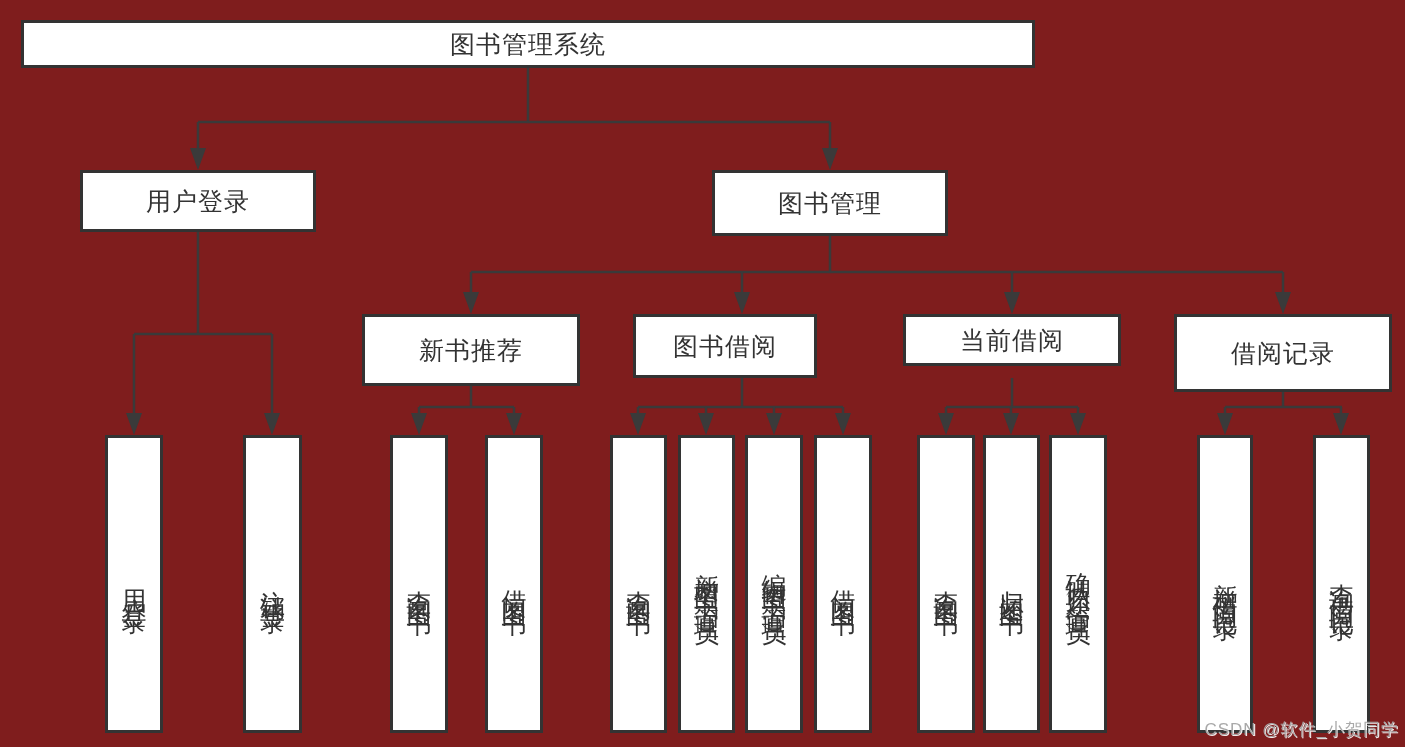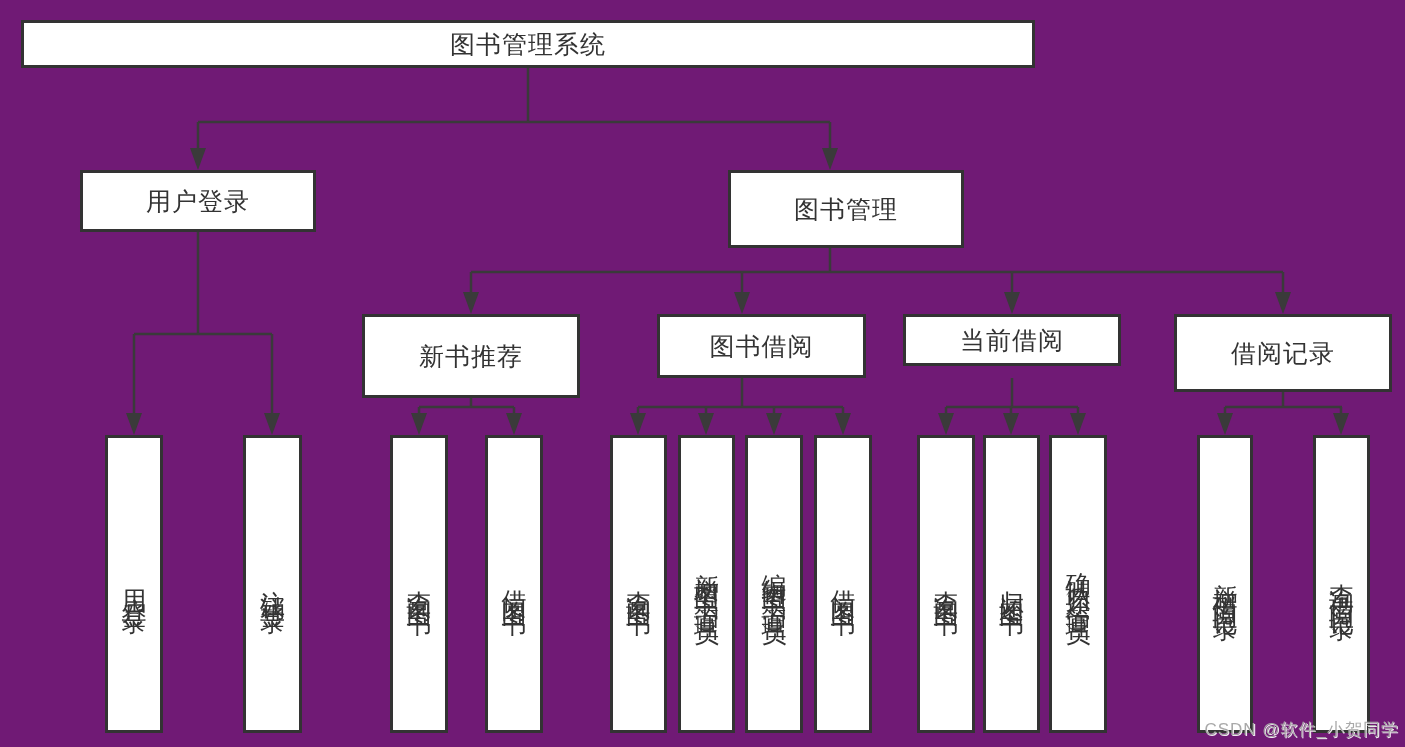--- a/index.html
+++ b/index.html
@@ -5,21 +5,21 @@
   html, body {
     margin: 0;
     padding: 0;
     background: #ffffff;
     font-family: "Liberation Sans", "DejaVu Sans", sans-serif;
   }
   #canvas {
     position: relative;
     width: 1405px;
     height: 747px;
-    background: #701a75;
+    background: #7f1d1d;
     overflow: hidden;
   }
   svg.connectors {
     position: absolute;
     left: 0;
     top: 0;
     pointer-events: none;
   }
   .node {
     position: absolute;
@@ -130,24 +130,24 @@
       <polygon points="1070,413 1086,413 1078,435"></polygon>
 
       <polygon points="1217,413 1233,413 1225,435"></polygon>
       <polygon points="1333,413 1349,413 1341,435"></polygon>
     </g>
   </svg>
 
   <div class="node h" style="left:21px; top:20px; width:1014px; height:48px;">图书管理系统</div>
 
   <div class="node h" style="left:80px; top:170px; width:236px; height:62px;">用户登录</div>
-  <div class="node h" style="left:728px; top:170px; width:236px; height:78px;font-family:Liberation Serif, serif;">图书管理</div>
+  <div class="node h" style="left:712px; top:170px; width:236px; height:66px;font-family:Liberation Serif, serif;">图书管理</div>
 
-  <div class="node h" style="left:362px; top:314px; width:218px; height:84px;">新书推荐</div>
-  <div class="node h" style="left:633px; top:314px; width:209px; height:64px;margin-left:24px;">图书借阅</div>
+  <div class="node h" style="left:362px; top:314px; width:218px; height:72px;">新书推荐</div>
+  <div class="node h" style="left:633px; top:314px; width:184px; height:64px;">图书借阅</div>
   <div class="node h" style="left:903px; top:314px; width:218px; height:52px;">当前借阅</div>
   <div class="node h" style="left:1174px; top:314px; width:218px; height:78px;">借阅记录</div>
 
   <div class="node v" style="left:105px; top:435px; width:58px; height:298px;">用户登录</div>
   <div class="node v" style="left:243px; top:435px; width:59px; height:298px;">注销登录</div>
 
   <div class="node v" style="left:390px; top:435px; width:58px; height:298px;">查询图书</div>
   <div class="node v" style="left:485px; top:435px; width:58px; height:298px;">借阅图书</div>
 
   <div class="node v" style="left:610px; top:435px; width:57px; height:298px;">查询图书</div>

